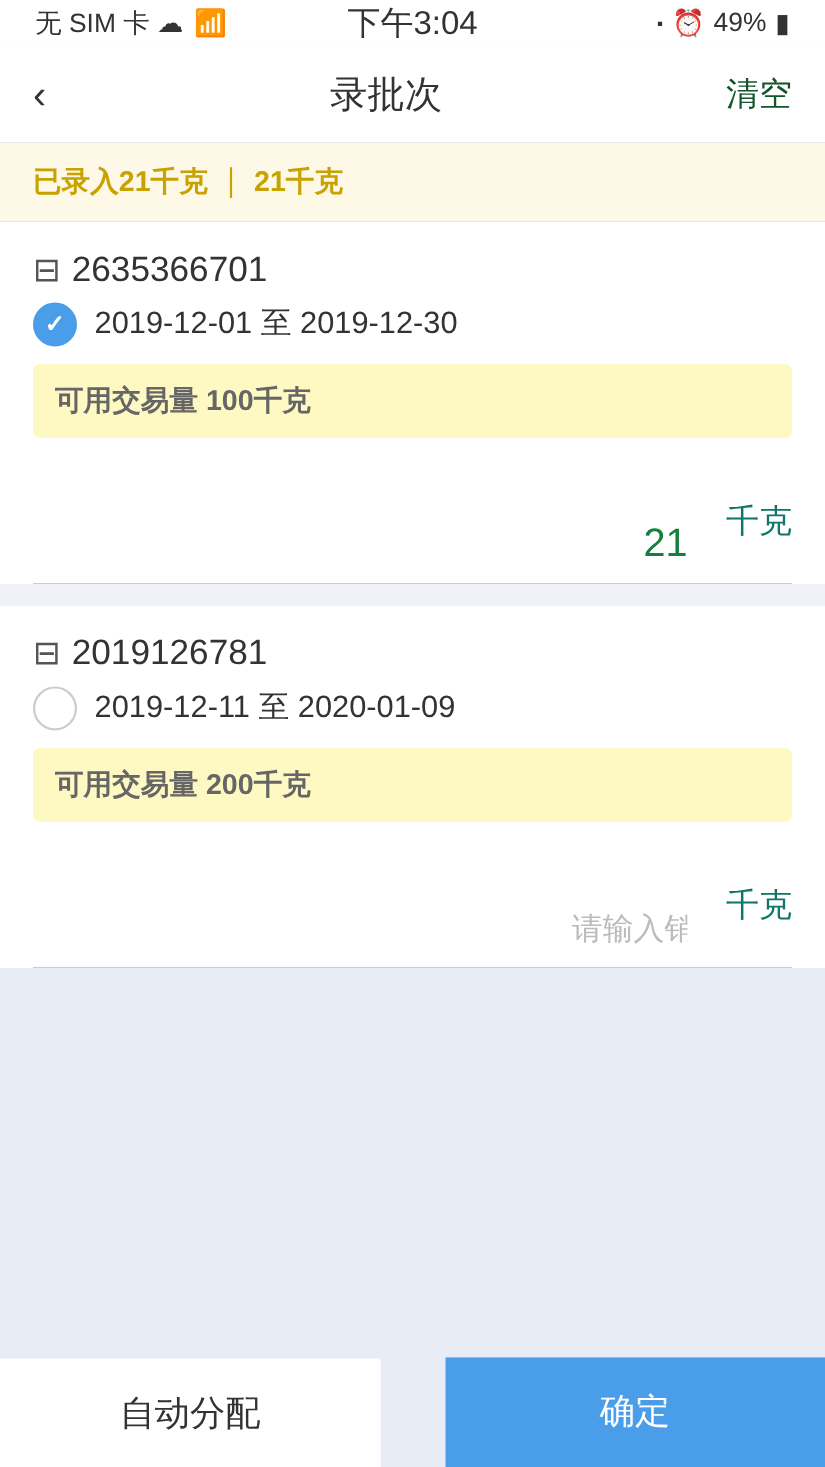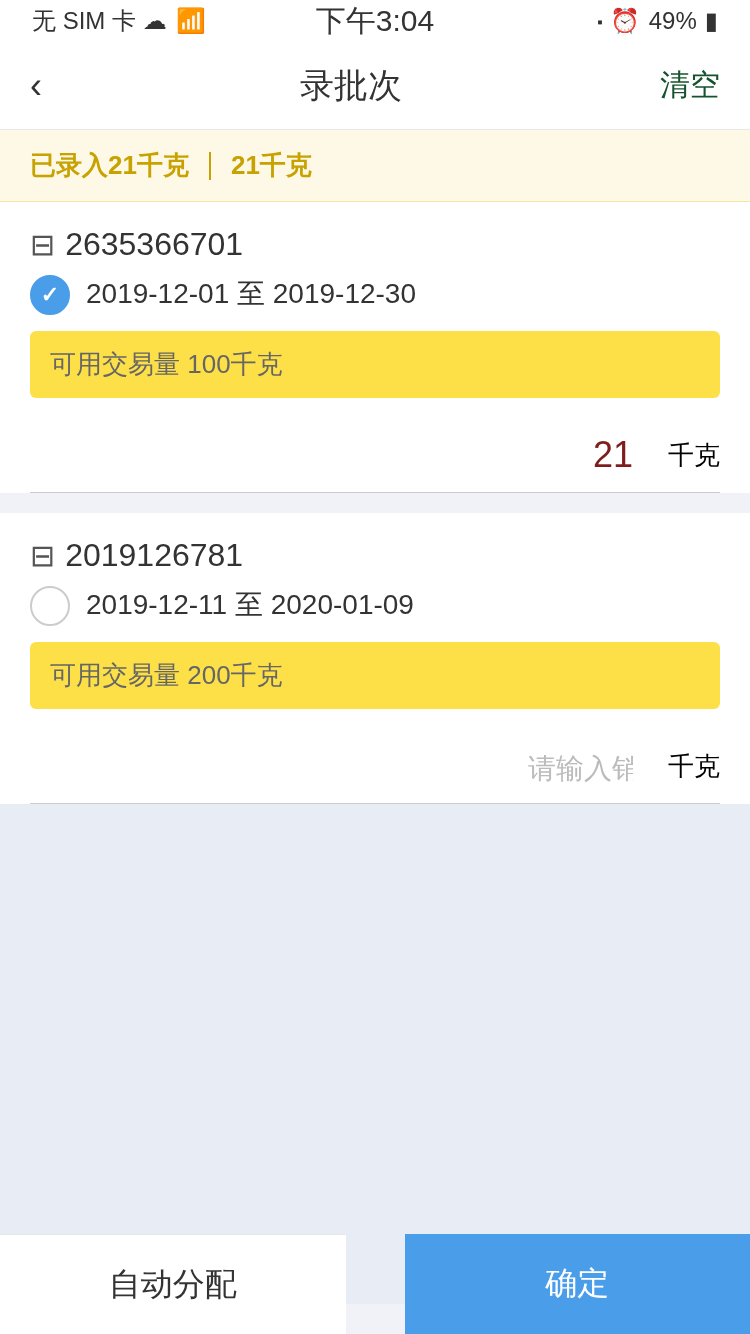--- a/index.html
+++ b/index.html
@@ -146,48 +146,50 @@
       content: '✓';
       color: #fff;
       font-size: 22px;
       font-weight: bold;
     }
     .batch-date {
       font-size: 28px;
       color: #333;
     }
     .batch-availability {
-      background: #fde047;
+      background: #fef9c3;
       border-radius: 6px;
       padding: 16px 20px;
       font-size: 26px;
       color: #666;
       margin-left: 0;
+      font-weight: bold;
     }
 
     
     .quantity-row {
       display: flex;
       align-items: center;
       justify-content: flex-end;
       padding: 16px 30px;
       gap: 20px;
     }
     .quantity-input {
       border: none;
       outline: none;
       font-size: 36px;
-      color: #7f1d1d;
+      color: #15803d;
       text-align: right;
       width: 120px;
       background: transparent;
+      margin-top: 38px;
     }
     .quantity-unit {
-      font-size: 26px;
-      color: #000000;
+      font-size: 30px;
+      color: #0f766e;
     }
     .quantity-underline {
       height: 1px;
       background: #ccc;
       margin: 0 30px;
     }
 
     
     .section-sep {
       height: 20px;

